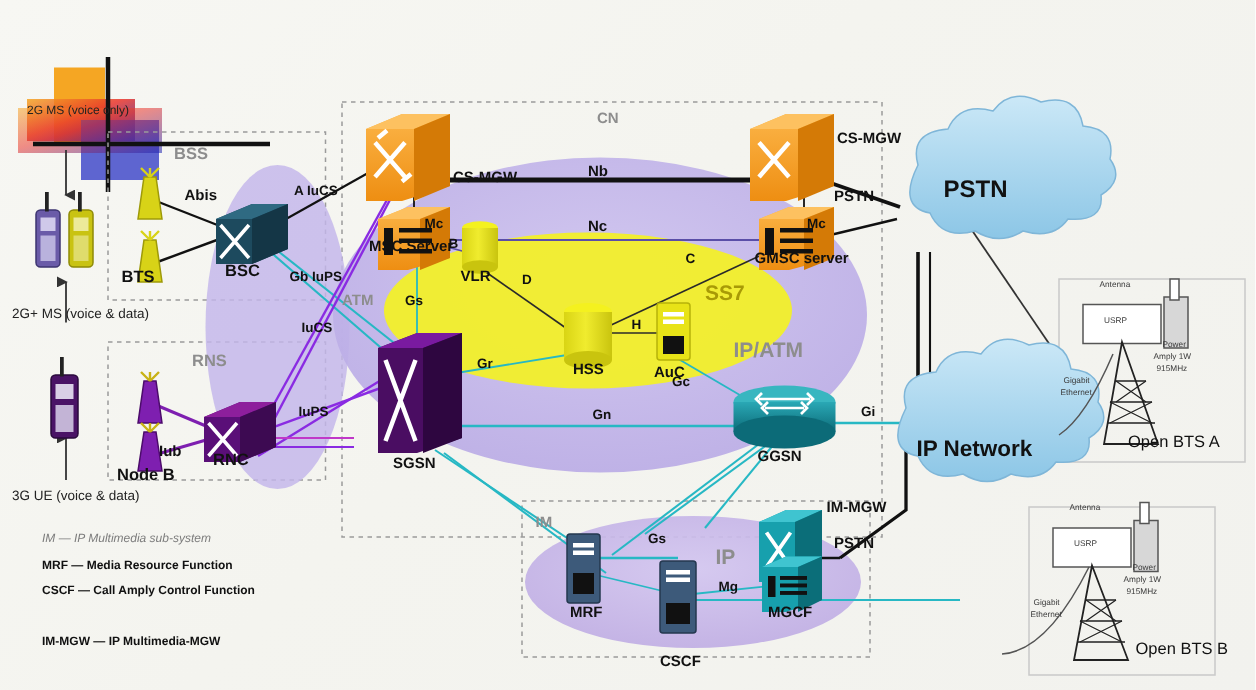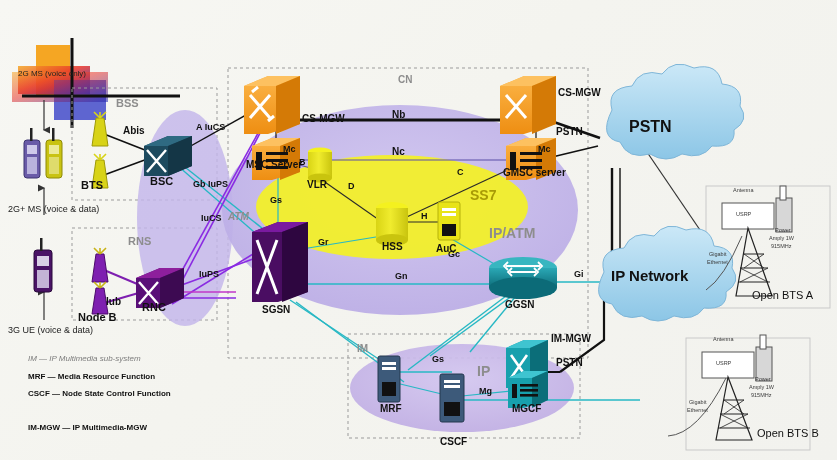--- a/index.html
+++ b/index.html
@@ -355,21 +355,21 @@
   <div class="lbl bold" style="left:150px;top:176px;font-size:11px;">BSC</div>
   <div class="lbl bold" style="left:105px;top:126px;font-size:10px;padding-left:18px;">Abis</div>
   <div class="lbl bold" style="left:78px;top:312px;font-size:11px;">Node B</div>
   <div class="lbl bold" style="left:142px;top:302px;font-size:11px;">RNC</div>
   <div class="lbl bold" style="left:106px;top:267px;font-size:10px;margin-top:30px;">Iub</div>
 
   <div class="lbl iface" style="left:196px;top:123px;">A IuCS</div>
   <div class="lbl iface" style="left:193px;top:180px;">Gb IuPS</div>
   <div class="lbl iface" style="left:201px;top:214px;">IuCS</div>
   <div class="lbl iface" style="left:199px;top:270px;">IuPS</div>
-  <div class="lbl greyb" style="left:228px;top:212px;font-size:10px;font-style:italic;">ATM</div>
+  <div class="lbl greyb" style="left:228px;top:196px;font-size:10px;">ATM</div>
 
   <div class="lbl iface" style="left:392px;top:110px;font-size:10px;">Nb</div>
   <div class="lbl iface" style="left:392px;top:147px;font-size:10px;">Nc</div>
   <div class="lbl iface" style="left:283px;top:145px;">Mc</div>
   <div class="lbl iface" style="left:538px;top:145px;">Mc</div>
   <div class="lbl iface" style="left:299px;top:158px;">B</div>
   <div class="lbl iface" style="left:457px;top:168px;">C</div>
   <div class="lbl iface" style="left:348px;top:182px;">D</div>
   <div class="lbl iface" style="left:421px;top:212px;">H</div>
   <div class="lbl iface" style="left:270px;top:196px;">Gs</div>
@@ -396,21 +396,21 @@
 
   <div class="lbl greyb" style="left:357px;top:344px;font-size:10px;">IM</div>
   <div class="lbl greyb" style="left:477px;top:364px;font-size:14px;">IP</div>
   <div class="lbl bold" style="left:380px;top:404px;font-size:10px;">MRF</div>
   <div class="lbl bold" style="left:440px;top:437px;font-size:10px;">CSCF</div>
   <div class="lbl bold" style="left:512px;top:404px;font-size:10px;">MGCF</div>
   <div class="lbl bold" style="left:551px;top:334px;font-size:10px;">IM-MGW</div>
   <div class="lbl bold" style="left:556px;top:358px;font-size:10px;">PSTN</div>
 
   <div class="lbl bold" style="left:629px;top:119px;font-size:16px;">PSTN</div>
-  <div class="lbl bold" style="left:611px;top:268px;font-size:15px;">IP Network</div>
+  <div class="lbl bold" style="left:611px;top:292px;font-size:15px;">IP Network</div>
 
   <div class="lbl tiny" style="left:733px;top:188px;">Antenna</div>
   <div class="lbl tiny" style="left:736px;top:212px;">USRP</div>
   <div class="lbl tiny" style="left:775px;top:228px;">Power</div>
   <div class="lbl tiny" style="left:769px;top:236px;">Amply 1W</div>
   <div class="lbl tiny" style="left:771px;top:244px;">915MHz</div>
   <div class="lbl tiny" style="left:709px;top:252px;">Gigabit</div>
   <div class="lbl tiny" style="left:707px;top:260px;">Ethernet</div>
   <div class="lbl openbts" style="left:752px;top:290px;">Open BTS A</div>
 
@@ -418,16 +418,16 @@
   <div class="lbl tiny" style="left:716px;top:361px;">USRP</div>
   <div class="lbl tiny" style="left:755px;top:377px;">Power</div>
   <div class="lbl tiny" style="left:749px;top:385px;">Amply 1W</div>
   <div class="lbl tiny" style="left:751px;top:393px;">915MHz</div>
   <div class="lbl tiny" style="left:689px;top:400px;">Gigabit</div>
   <div class="lbl tiny" style="left:687px;top:408px;">Ethernet</div>
   <div class="lbl openbts" style="left:757px;top:428px;">Open BTS B</div>
 
   <div class="lbl legend it" style="left:28px;top:355px;">IM — IP Multimedia sub-system</div>
   <div class="lbl legend" style="left:28px;top:373px;">MRF — Media Resource Function</div>
-  <div class="lbl legend" style="left:28px;top:390px;">CSCF — Node State Control Function</div>
+  <div class="lbl legend" style="left:28px;top:390px;">CSCF — Call Amply Control Function</div>
   <div class="lbl legend" style="left:28px;top:424px;">IM-MGW — IP Multimedia-MGW</div>
 
 </div>
 
 </body></html>

